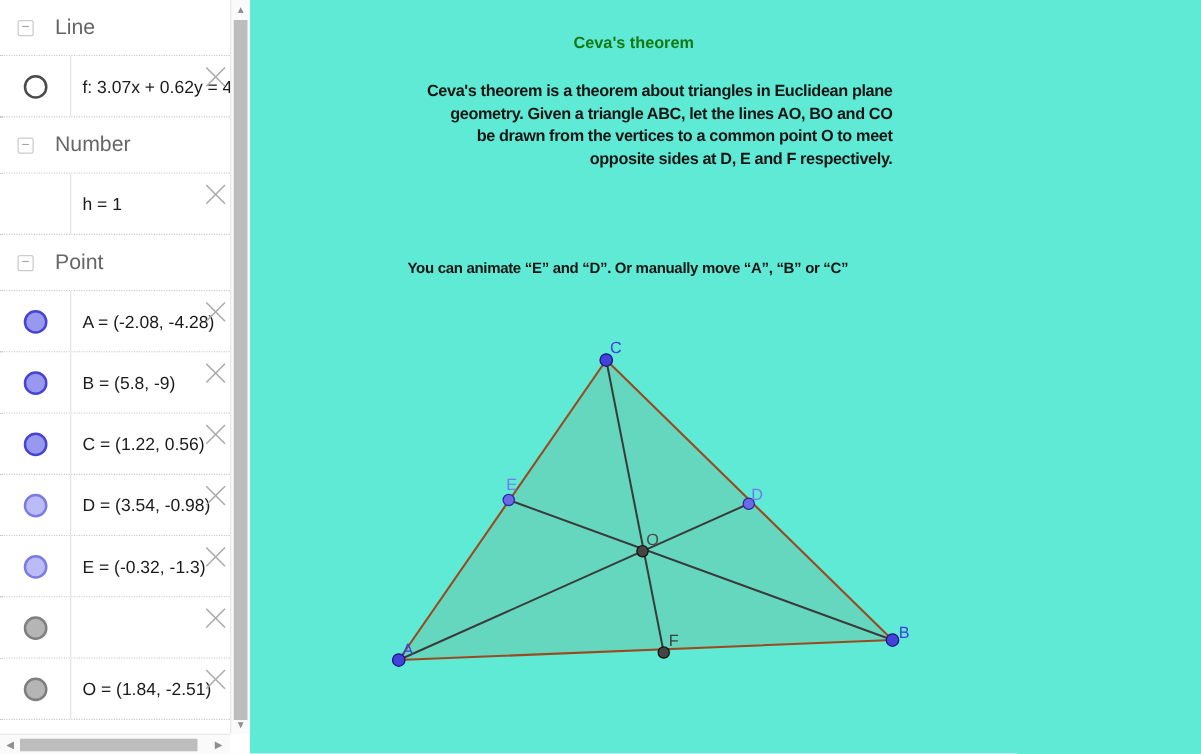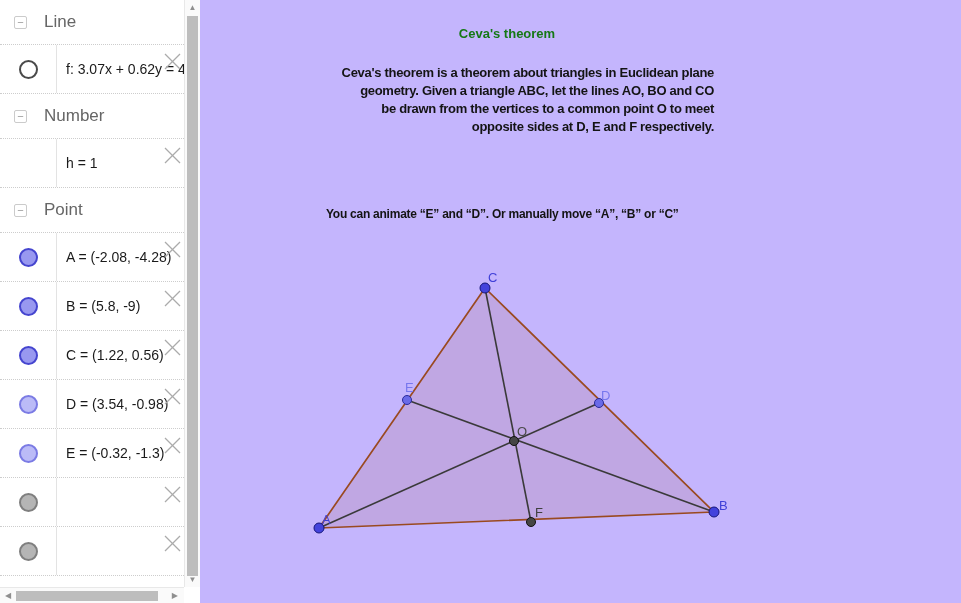--- a/index.html
+++ b/index.html
@@ -32,21 +32,21 @@
   .hscroll{position:absolute;left:0;top:587px;width:184px;height:16px;background:#FAFAFA;
        border-top:1px solid #E8E8E8;box-sizing:border-box;}
   .harrow{position:absolute;top:1px;font-size:8px;color:#8F8F8F;line-height:14px;cursor:pointer;}
   .harrow.left{left:5px;}
   .harrow.right{right:6px;}
   .hthumb{position:absolute;left:16px;top:3px;width:142px;height:10px;background:#BDBDBD;cursor:pointer;}
 
   .divider{position:absolute;left:200px;top:0;width:1px;height:603px;background:#DADADA;}
 
   
-  .graphics{position:absolute;left:200px;top:0;width:761px;height:603px;background:#c4b5fd;}
+  .graphics{position:absolute;left:200px;top:0;width:761px;height:603px;background:#5eead4;}
   .g-title{position:absolute;left:124px;top:26px;width:366px;text-align:center;
        font-size:13px;font-weight:bold;}
   .g-desc{position:absolute;left:124px;top:64px;width:390px;font-size:13px;font-weight:bold;
        line-height:18px;color:#141414;white-space:pre-line;letter-spacing:-0.3px;text-align:right;}
   .g-formula{position:absolute;left:124px;top:155px;font-size:13px;font-weight:bold;color:#141414;
        letter-spacing:-0.45px;white-space:nowrap;}
   .g-instruction{position:absolute;left:126px;top:207px;font-size:12px;font-weight:bold;color:#141414;
        letter-spacing:-0.25px;white-space:nowrap;}
   #diagram{position:absolute;left:0;top:0;}
   #diagram text{font-family:"Liberation Sans",sans-serif;}
@@ -149,20 +149,21 @@
             </div>
             <span class="xicon"><svg width="21" height="21">
                 <line x1="3" y1="3" x2="18" y2="18" stroke="#ABABAB" stroke-width="1.3"></line>
                 <line x1="18" y1="3" x2="3" y2="18" stroke="#ABABAB" stroke-width="1.3"></line>
               </svg></span>
           </div>
           <div class="arow">
             <div class="cell-icon">
               <span class="vis-toggle" style="background: rgb(181, 181, 181); border: 2px solid rgb(127, 127, 127);"></span>
             </div>
+            <div class="cell-text">O = (1.84, -2.51)</div>
             <span class="xicon"><svg width="21" height="21">
                 <line x1="3" y1="3" x2="18" y2="18" stroke="#ABABAB" stroke-width="1.3"></line>
                 <line x1="18" y1="3" x2="3" y2="18" stroke="#ABABAB" stroke-width="1.3"></line>
               </svg></span>
           </div>
         </div>
       </div>
   </div>
 
   <div class="vscroll">

